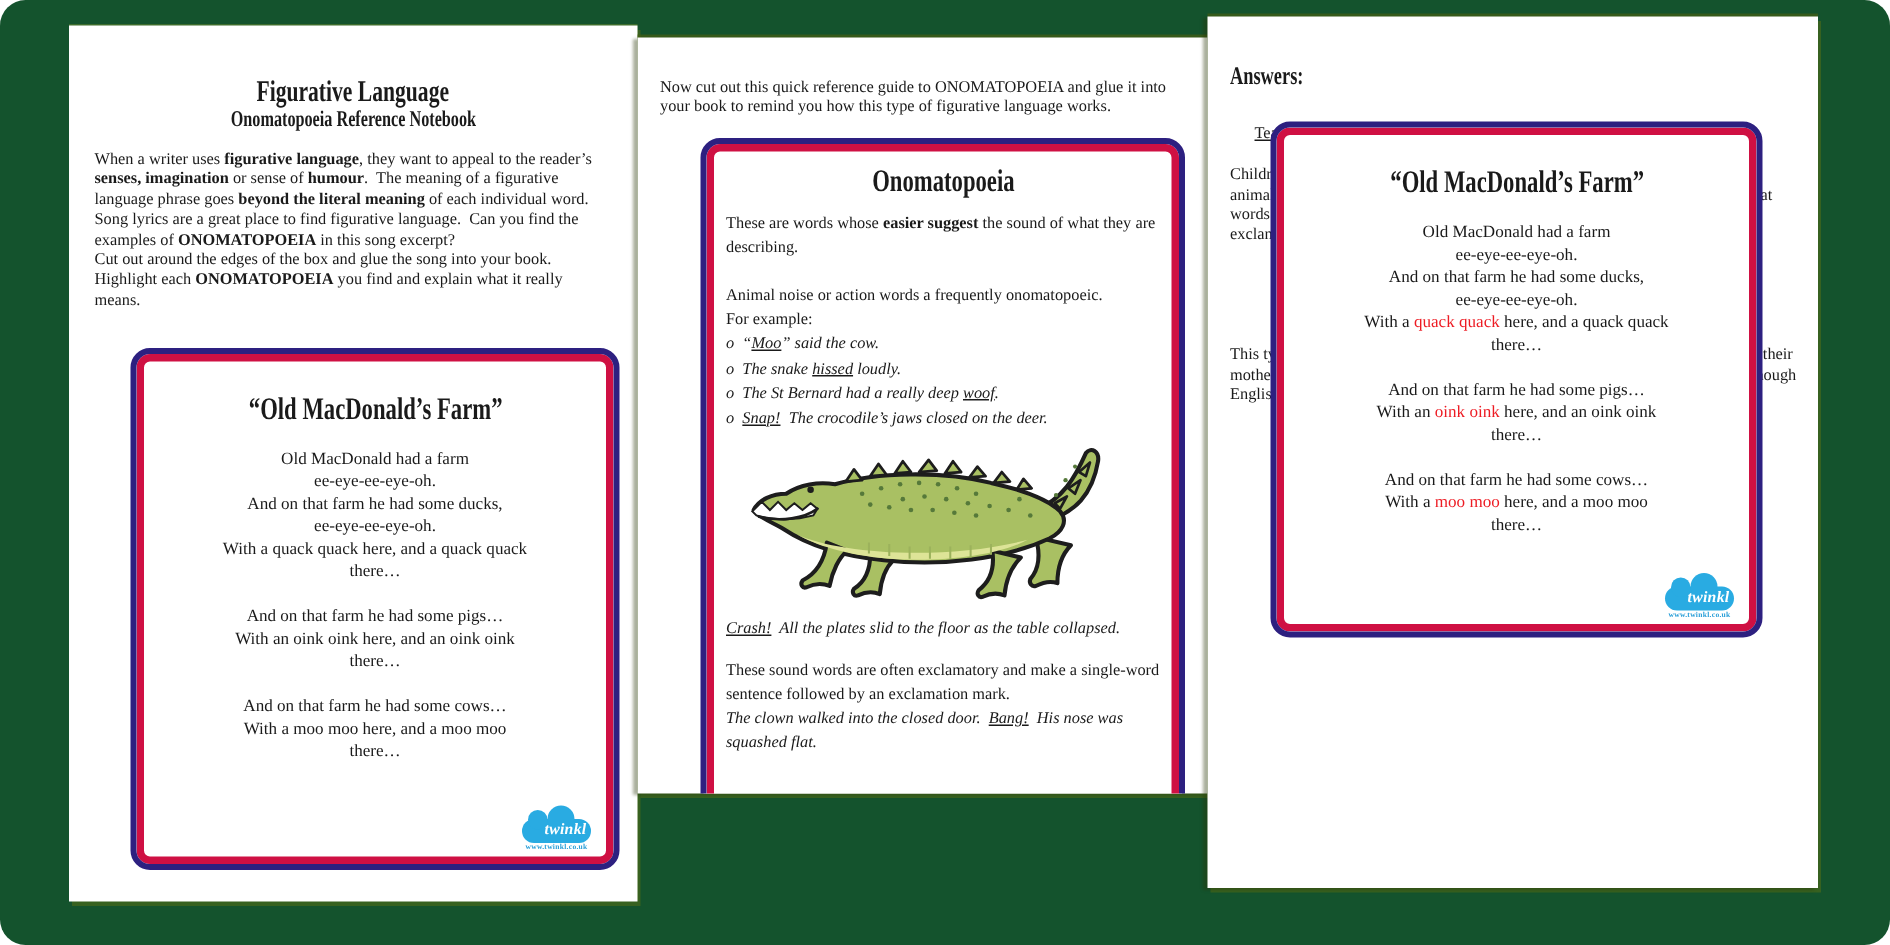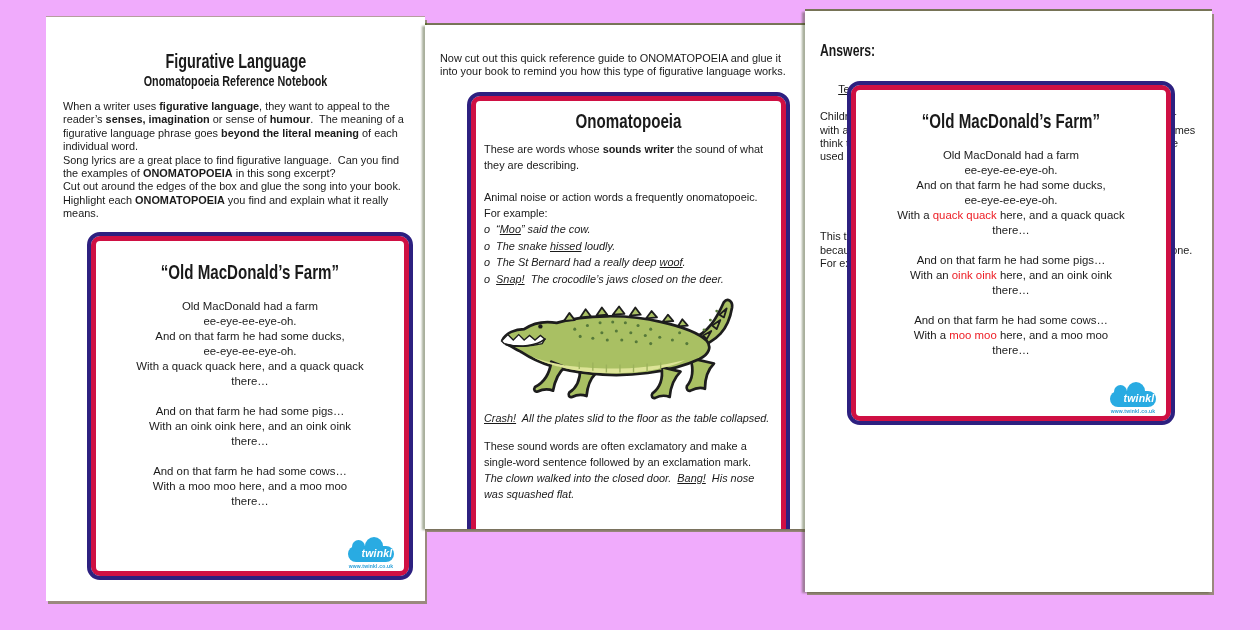--- a/index.html
+++ b/index.html
@@ -1,20 +1,21 @@
 <!DOCTYPE html>
 <html><head>
 <meta charset="utf-8">
 <style>
   html,body { margin:0; padding:0; }
   .canvas {
     position:relative; width:1260px; height:630px; overflow:hidden;
-    background:#f0abfc;
-    font-family:Liberation Sans, sans-serif;
+    background:#14532d;
+    font-family:Liberation Serif, serif;
     color:#1a1a1a;
+    border-radius:17px;
   }
   .page { position:absolute; background:#ffffff; overflow:hidden; }
   #page1 { left:46px;  top:17px; width:379px; height:584px;
            box-shadow:2px 3px 0 rgba(84,110,22,.55), 0 -1px 0 rgba(110,140,45,.45); }
   #page2 { left:425px; top:25px; width:380px; height:504px;
            box-shadow:-3px 1px 2px rgba(40,55,8,.4), 2px 3px 0 rgba(84,110,22,.55), 0 -2px 0 rgba(70,95,20,.7); }
   #page3 { left:805px; top:11px; width:407px; height:581px;
            box-shadow:-3px 1px 2px rgba(40,55,8,.4), 2px 3px 0 rgba(84,110,22,.55), 0 -2px 0 rgba(70,95,20,.7); }
 
   .htitle { font-weight:700; text-align:center; }
@@ -118,21 +119,21 @@
   </div>
 
   <div class="page" id="page2">
     <div class="body-text p2-intro">Now cut out this quick reference guide to ONOMATOPOEIA and glue it into your book to remind you how this type of figurative language works.</div>
 
     <div class="songbox" id="songbox2">
       <div class="box2-inner">
         <div class="htitle box2-title">
           <span class="cond">Onomatopoeia</span>
         </div>
-        <div class="b2 mt8"><span>These are words whose </span><span style="font-weight: 700;">sounds writer</span><span> the sound of what they are describing.</span></div>
+        <div class="b2 mt8"><span>These are words whose </span><span style="font-weight: 700;">easier suggest</span><span> the sound of what they are describing.</span></div>
         <div class="b2 mt16">Animal noise or action words a frequently onomatopoeic.</div>
         <div class="b2">For example:</div>
         <div class="b2 bullets"><div class="line"><span style="font-style: italic;">o  </span><span style="font-style: italic;">“</span><span style="font-style: italic; text-decoration: underline;">Moo</span><span style="font-style: italic;">” said the cow.</span></div><div class="line"><span style="font-style: italic;">o  </span><span style="font-style: italic;">The snake </span><span style="font-style: italic; text-decoration: underline;">hissed</span><span style="font-style: italic;"> loudly.</span></div><div class="line"><span style="font-style: italic;">o  </span><span style="font-style: italic;">The St Bernard had a really deep </span><span style="font-style: italic; text-decoration: underline;">woof</span><span style="font-style: italic;">.</span></div><div class="line"><span style="font-style: italic;">o  </span><span style="font-style: italic; text-decoration: underline;">Snap!</span><span style="font-style: italic;">  The crocodile’s jaws closed on the deer.</span></div></div>
 
         <div class="croc-wrap">
           <svg width="272" height="113" viewBox="0 0 300 125">
             <g stroke="#1d1d1d" stroke-width="3" stroke-linejoin="round" stroke-linecap="round">
 
               <path fill="#a9c063" d="M96,84 C96,97 92,105 84,110 C82,113 84,116 87,115 C93,112 98,112 103,114 C104,103 108,94 113,89 Z"></path>
               <path fill="#a9c063" d="M218,72 C222,86 220,96 214,103 C213,106 215,109 218,108 C224,105 229,104 234,106 C234,94 238,84 244,78 Z"></path>

